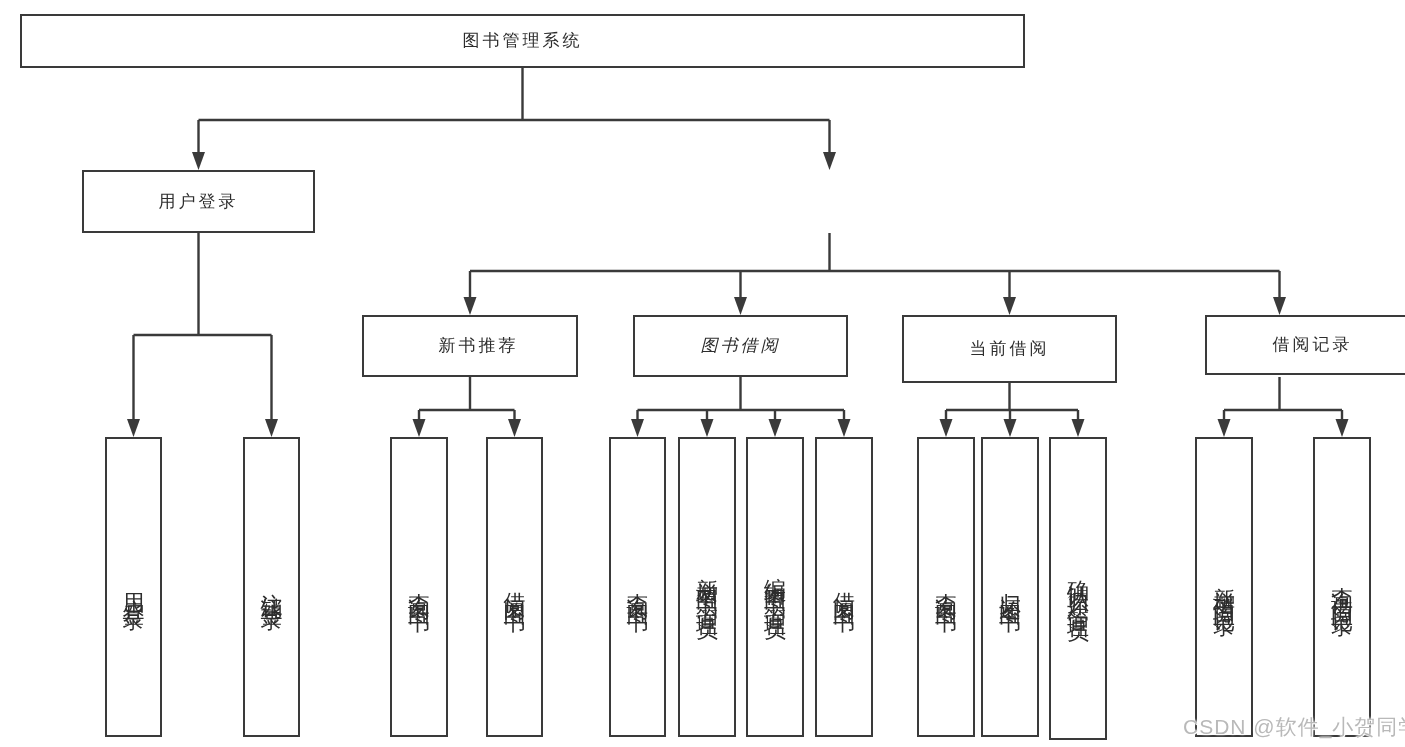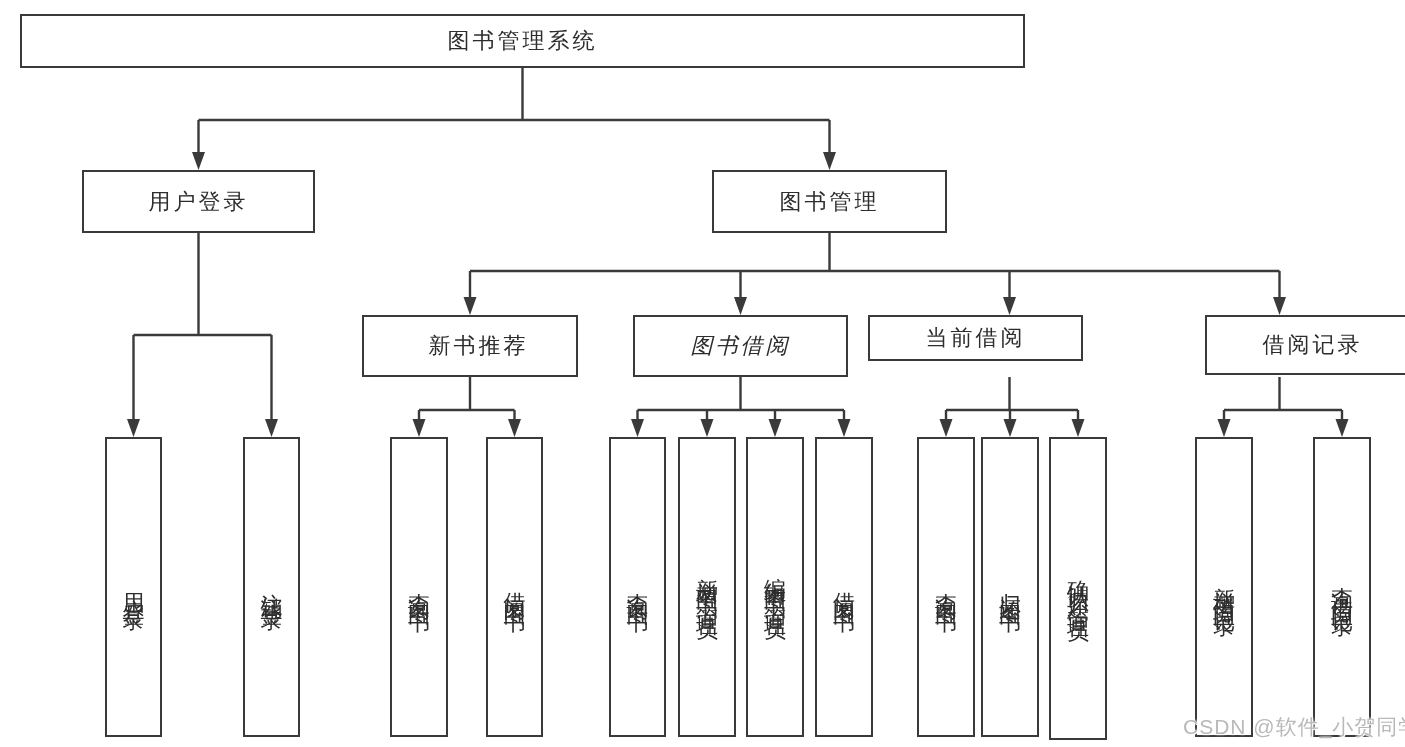--- a/index.html
+++ b/index.html
@@ -34,21 +34,21 @@
     position: absolute;
     box-sizing: border-box;
     background: #ffffff;
     border: 2.5px solid #3a3a3a;
     display: flex;
     align-items: center;
     justify-content: center;
     color: #2d2d2d;
   }
   .node span {
-    font-size: 22px;
+    font-size: 17px;
     letter-spacing: 3px;
     white-space: nowrap;
     line-height: 1.15;
   }
   .node.vertical span {
     writing-mode: vertical-rl;
     text-orientation: mixed;
     letter-spacing: 6px;
     font-size: 22px;
     white-space: normal;
@@ -98,30 +98,27 @@
       <polygon points="1335.5,419 1348.5,419 1342,437" fill="#3a3a3a"></polygon>
       <path d="M 1279.5 377 L 1279.5 410 M 1224 410 L 1342 410 M 1224 410 L 1224 422 M 1342 410 L 1342 422" stroke="#3a3a3a" stroke-width="2.4" fill="none"></path>
     </svg>
   <div id="node-layer">
       <div class="node" style="left: 20px; top: 14px; width: 1005px; height: 54px;">
         <span>图书管理系统</span>
       </div>
       <div class="node" style="left: 82px; top: 170px; width: 233px; height: 63px;">
         <span>用户登录</span>
       </div>
-      <div class="node" style="left: 712px; top: 170px; width: 235px; height: 63px;">
-        <span>图书管理</span>
-      </div>
       <div class="node" style="left: 362px; top: 315px; width: 216px; height: 62px; padding-left: 17px;">
         <span>新书推荐</span>
       </div>
       <div class="node" style="left: 633px; top: 315px; width: 215px; height: 62px; font-style: italic;">
         <span>图书借阅</span>
       </div>
-      <div class="node" style="left: 868px; top: 315px; width: 215px; height: 46px;">
+      <div class="node" style="left: 902px; top: 315px; width: 215px; height: 68px;">
         <span>当前借阅</span>
       </div>
       <div class="node" style="left: 1172px; top: 315px; width: 215px; height: 60px; margin-left: 33px;">
         <span>借阅记录</span>
       </div>
       <div class="node vertical" style="left: 105px; top: 437px; width: 57px; height: 300px;">
         <span>用户登录</span>
       </div>
       <div class="node vertical" style="left: 243px; top: 437px; width: 57px; height: 300px;">
         <span>注销登录</span>

